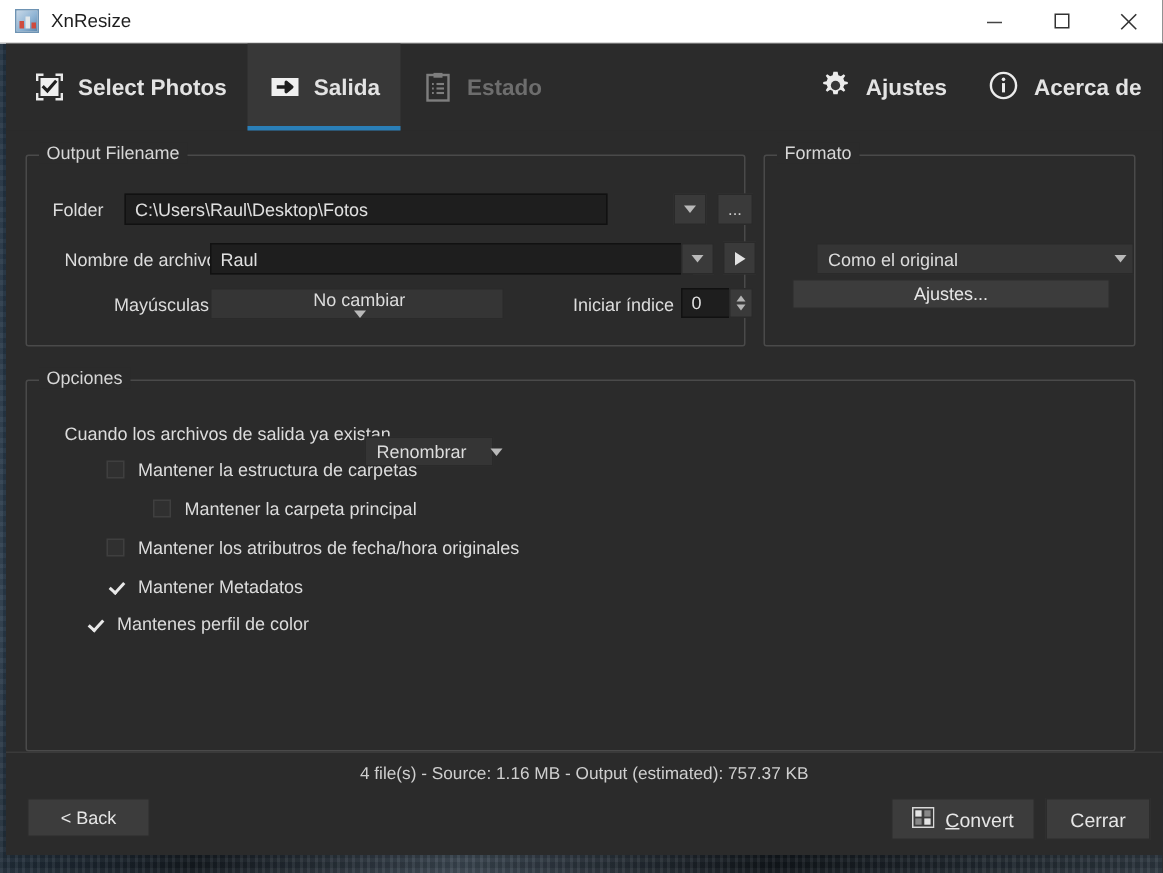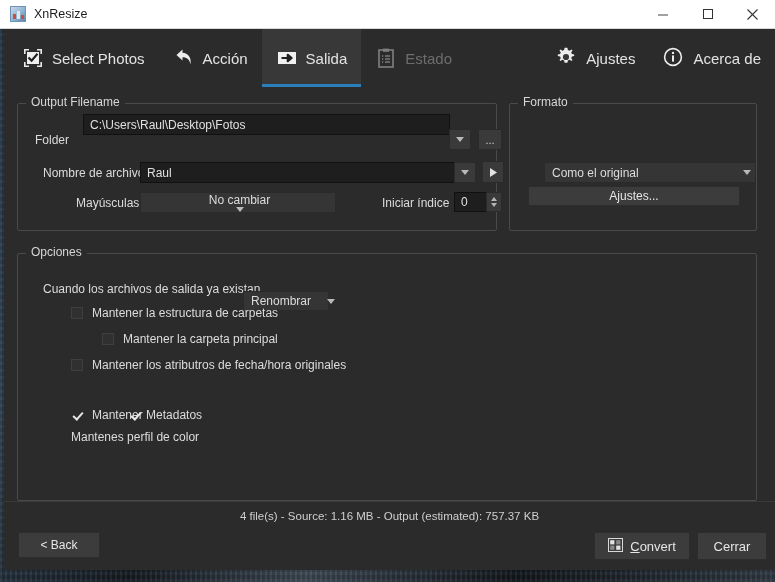--- a/index.html
+++ b/index.html
@@ -103,20 +103,21 @@
   .tab {
     display: flex;
     align-items: center;
     gap: 8px;
     padding: 0 14px;
     color: #e3e3e3;
     font-size: 15px;
     position: relative;
     height: 58px;
     box-sizing: border-box;
+    font-weight: bold;
   }
   .tab.first { padding-left: 18px; }
   .tab.active {
     background: #383838;
   }
   .tab.active::after {
     content: "";
     position: absolute;
     left: 0; right: 0; bottom: 0;
     height: 3px;
@@ -377,28 +378,20 @@
           <path d="M20 2 H15 V3.6 H18.4 V7 H20 Z" fill="#e9e9e9"></path>
           <path d="M2 20 H7 V18.4 H3.6 V15 H2 Z" fill="#e9e9e9"></path>
           <path d="M20 20 H15 V18.4 H18.4 V15 H20 Z" fill="#e9e9e9"></path>
           <rect x="5" y="5" width="12" height="12" fill="#efefef"></rect>
           <path d="M7.2 11.2 L9.6 13.6 L14.8 7.6" fill="none" stroke="#1f1f1f" stroke-width="2.1" stroke-linecap="square"></path>
         </svg>
       </span>
       <span>Select Photos</span>
     </div>
 
-    <div class="tab">
-      <span class="ticon">
-        <svg width="22" height="22" viewBox="0 0 22 22">
-          <path d="M9.5 2.5 L3.5 8 L9.5 13.5 V10.2 C14 10.2 16.6 12.2 17.5 17.5 C18.6 10.2 15 6.2 9.5 5.8 Z" fill="#ececec"></path>
-        </svg>
-      </span>
-      <span>Acción</span>
-    </div>
 
     <div class="tab active">
       <span class="ticon">
         <svg width="22" height="22" viewBox="0 0 22 22">
           <rect x="2" y="5" width="18" height="12" fill="#f0f0f0"></rect>
           <path d="M5.5 11 H12.5 M11.8 7.8 L15.6 11 L11.8 14.2 Z" fill="#1f1f1f" stroke="#1f1f1f" stroke-width="2.2" stroke-linejoin="round"></path>
         </svg>
       </span>
       <span>Salida</span>
     </div>
@@ -443,21 +436,21 @@
     </div>
   </div>
 
   <div class="content">
 
     <div class="group" id="grp-output">
       <div class="legend">Output Filename</div>
 
       <div style="position:absolute; left:17px; top:29px;" class="lbl">Folder</div>
 
-      <div class="tf" style="position:absolute; left:65px; top:10px; width:367px;">C:\Users\Raul\Desktop\Fotos</div>
+      <div class="tf" style="position:absolute; left:65px; top:25px; width:322px;">C:\Users\Raul\Desktop\Fotos</div>
 
       <div class="sqbtn" style="position:absolute; left:431px; top:25px; width:22px; height:21px;">
         <span class="caret"></span>
       </div>
 
       <div class="sqbtn" style="position:absolute; left:460px; top:25px; width:24px; height:21px;">...</div>
 
       <div style="position:absolute; left:25px; top:62px;" class="lbl">Nombre de archivo</div>
 
       <div class="tf" style="position:absolute; left:122px; top:58px; width:322px;">Raul</div>
@@ -519,26 +512,26 @@
       <div class="cbrow" style="left:56px; top:78px;">
         <span class="cbox"></span>
         <span class="lbl">Mantener la carpeta principal</span>
       </div>
 
       <div class="cbrow" style="left:25px; top:104px;">
         <span class="cbox"></span>
         <span class="lbl">Mantener los atributros de  fecha/hora originales</span>
       </div>
 
-      <div class="cbrow" style="left:25px; top:130px;margin-top:24px;">
+      <div class="cbrow" style="left:25px; top:130px;">
         <span class="cbox checked"></span>
         <span class="lbl">Mantener Metadatos</span>
       </div>
 
-      <div class="cbrow" style="left:25px; top:155px;flex-direction:column;">
+      <div class="cbrow" style="left:11px; top:155px;">
         <span class="cbox checked"></span>
         <span class="lbl">Mantenes perfil de color</span>
       </div>
     </div>
   </div>
 
   <div class="footer">
     <div class="status">4 file(s) - Source: 1.16 MB - Output (estimated): 757.37 KB</div>
 
     <div class="pbtn" id="back-button">&lt; Back</div>

